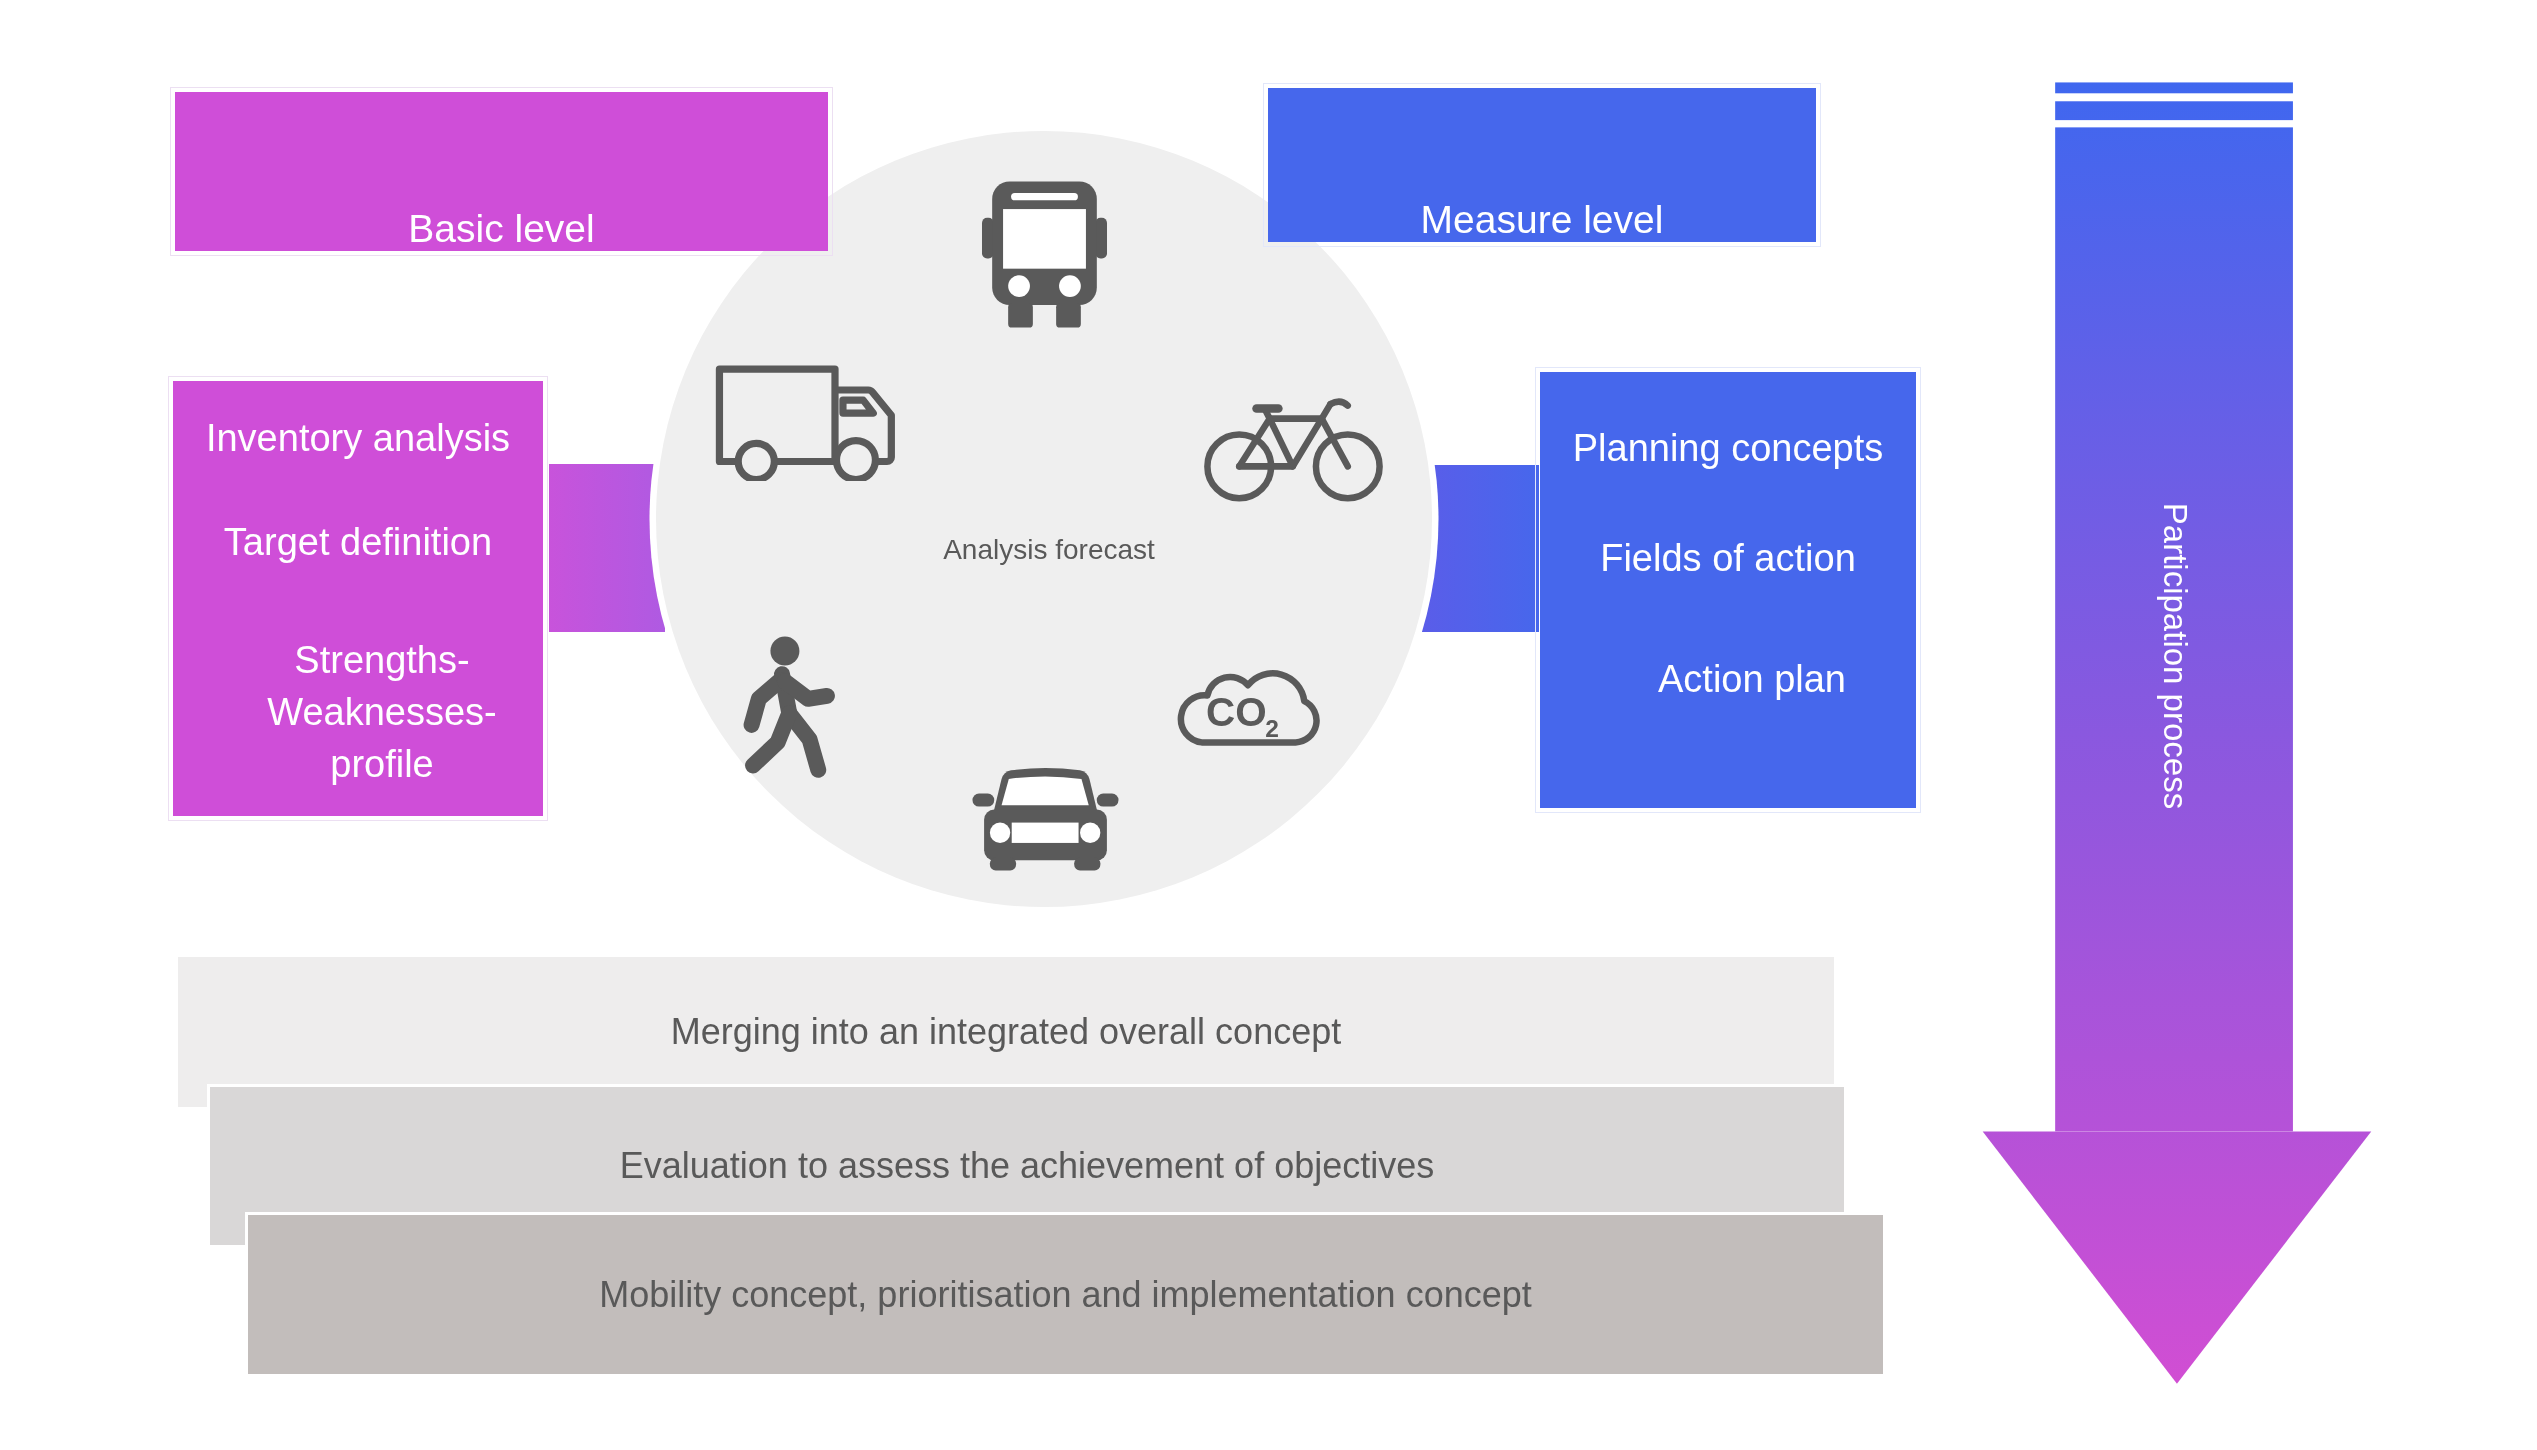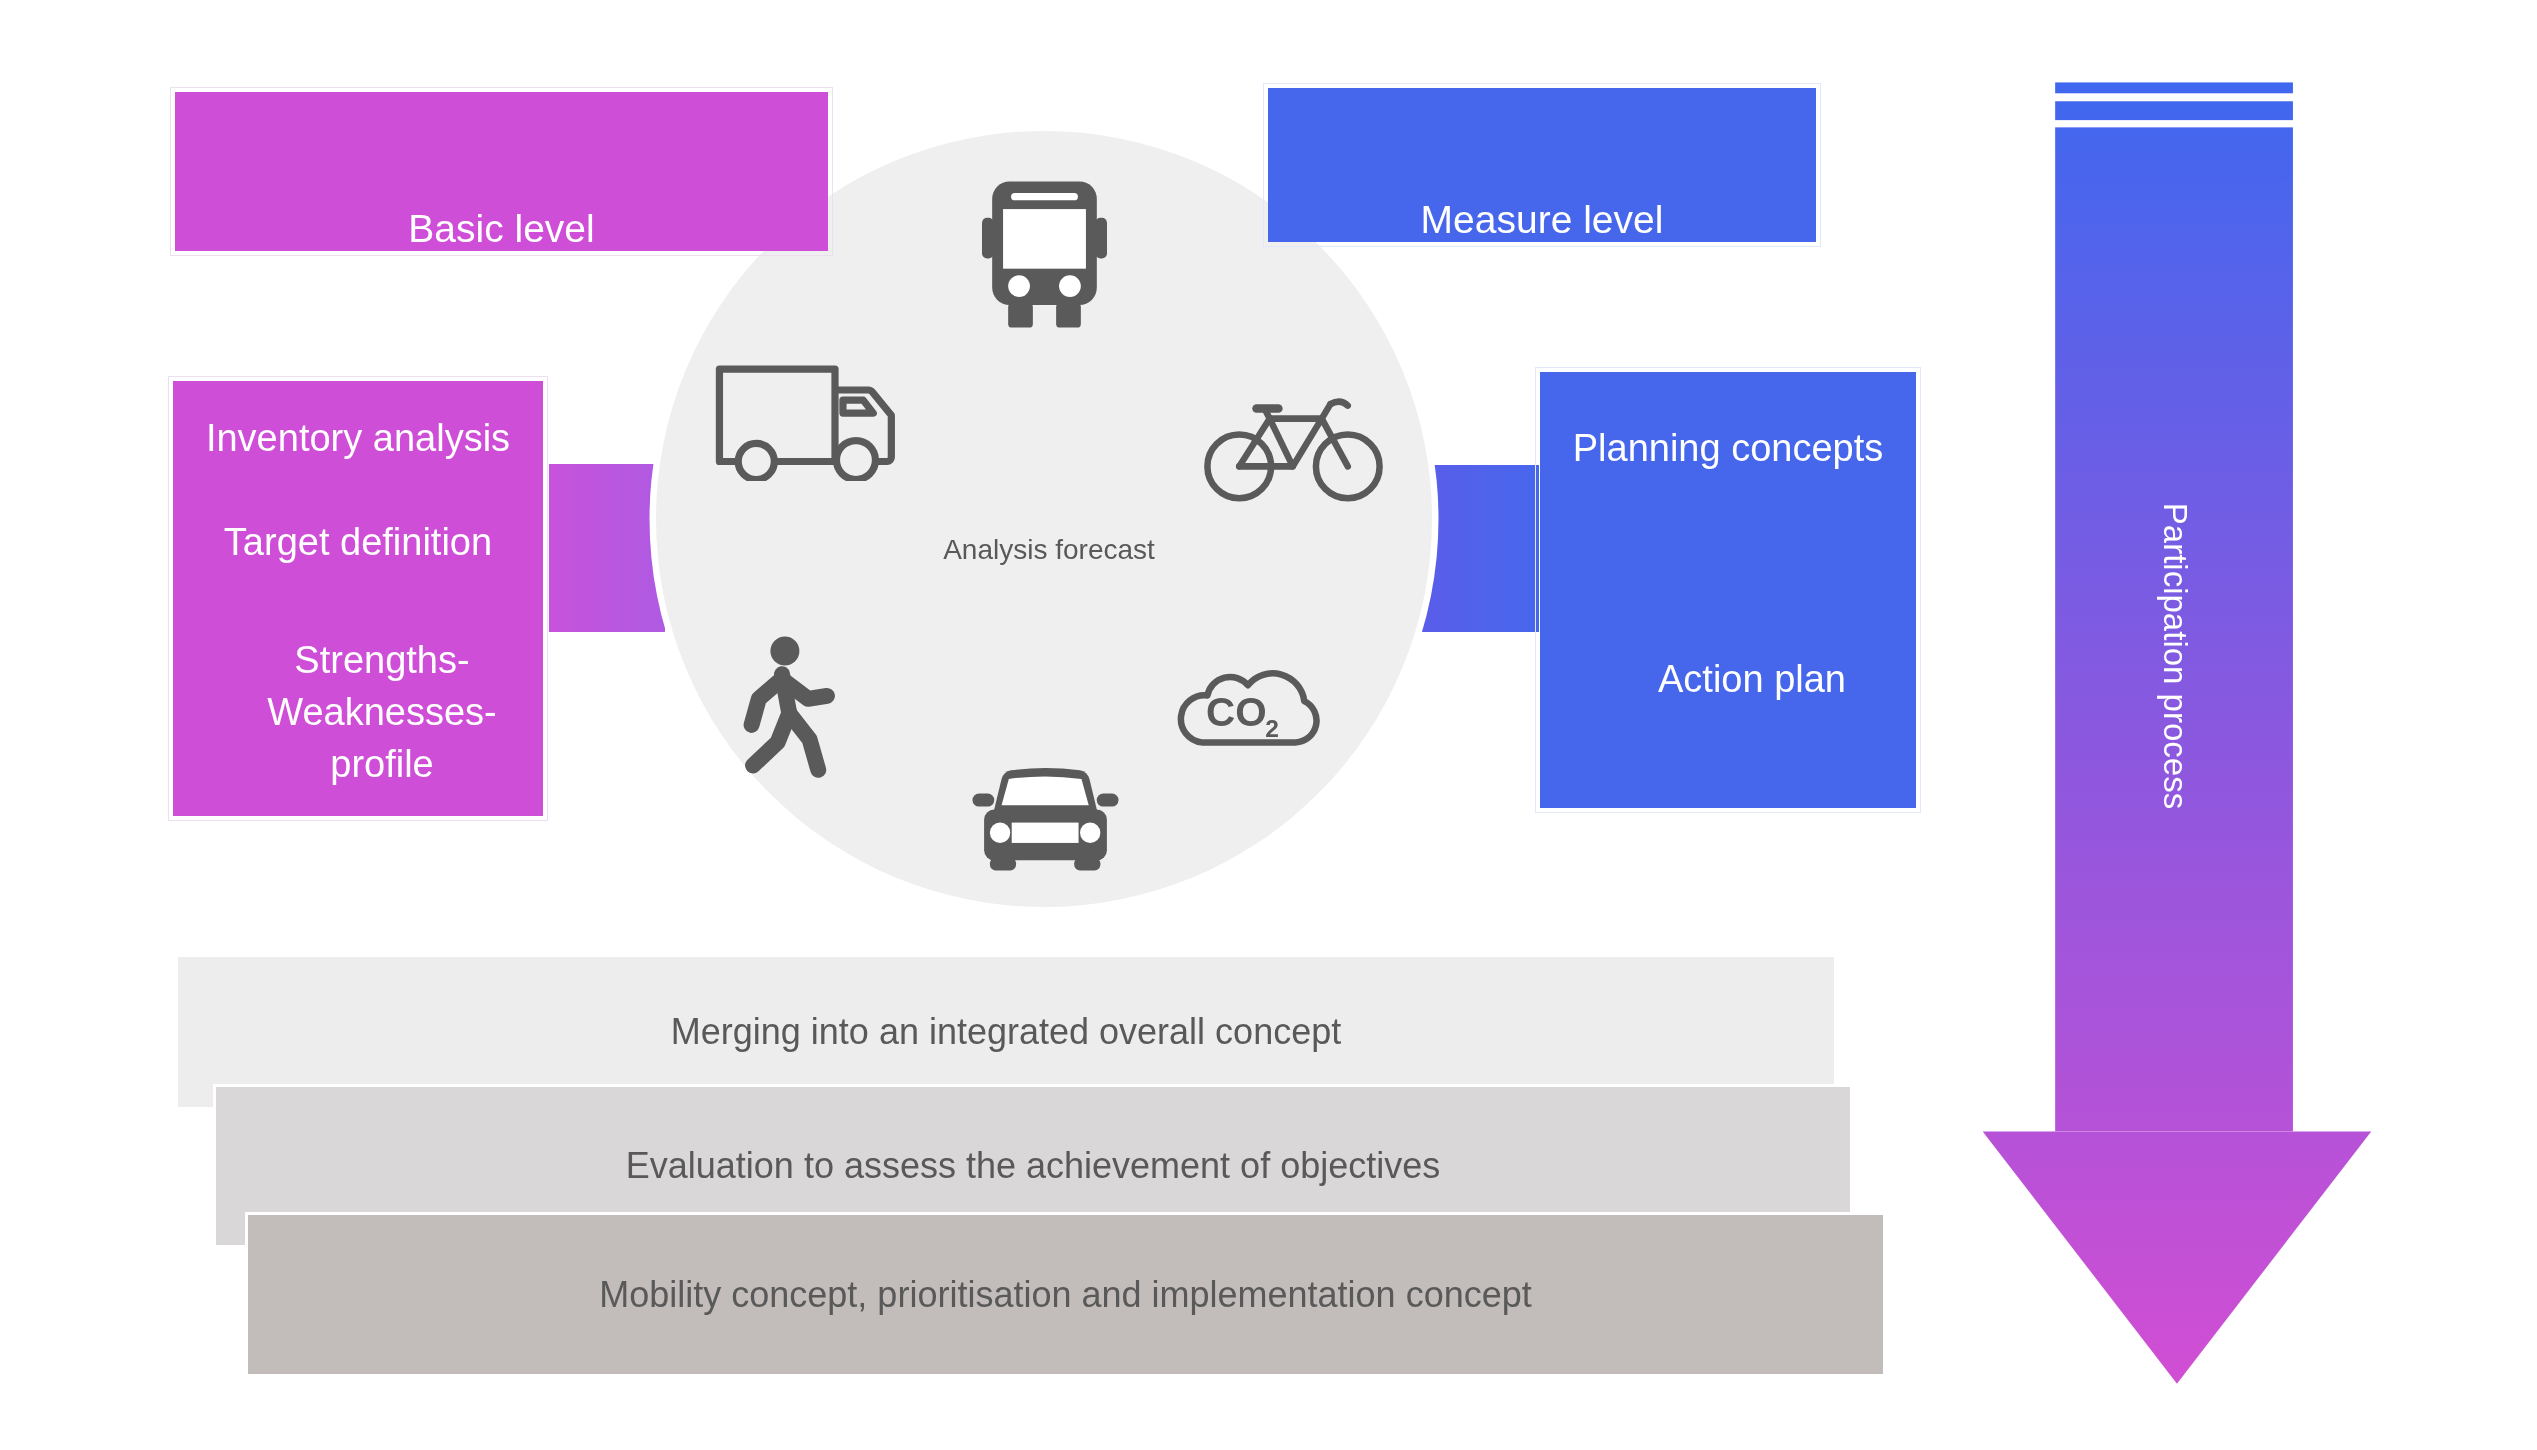--- a/index.html
+++ b/index.html
@@ -39,21 +39,21 @@
   }
   .icon { position: absolute; }
 
   
   .bar {
     position: absolute; display: flex; align-items: center; justify-content: center;
     color: var(--text-dark); font-size: 36px; text-align: center;
     border: 3.6px solid #ffffff; box-sizing: border-box;
   }
   .bar.b1 { left: 175px; top: 954px; width: 1662px; height: 156px; background: var(--bar1-fill); z-index: 4; }
-  .bar.b2 { left: 213px; top: 1084px; width: 1640px; height: 164px; background: var(--bar2-fill); z-index: 5; align-items: center; }
+  .bar.b2 { left: 207px; top: 1084px; width: 1640px; height: 164px; background: var(--bar2-fill); z-index: 5; align-items: center; }
   .bar.b3 { left: 245px; top: 1212px; width: 1641px; height: 165px; background: var(--bar3-fill); z-index: 6; }
 
   
   .arrow-svg { position: absolute; left: 1958px; top: 73px; width: 435px; height: 1323px; }
   .arrow-label {
     position: absolute; left: 2175px; top: 656px;
     transform: translate(-50%, -50%) rotate(90deg);
     color: var(--text-light); font-size: 33px; white-space: nowrap; z-index: 7;
   }
 
@@ -154,20 +154,21 @@
     <rect x="56" y="82" width="92" height="28" fill="#ffffff"></rect>
     <circle cx="40" cy="96" r="14" fill="#ffffff"></circle>
     <circle cx="164" cy="96" r="14" fill="#ffffff"></circle>
   </svg>
 
   <div class="circle-label">Analysis forecast</div>
 </div>
 
 <div class="box blue" style="left:1540px; top:372px; width:376px; height:436px;">
   <div class="panel-line" style="top:55px;">Planning concepts</div>
+  <div class="panel-line" style="top:165px;">Fields of action</div>
   <div class="panel-group" style="top:283px; line-height:49px;">
     <div>Action plan</div>
   </div>
 </div>
 
 <div class="bar b1">
   <span>Merging into an integrated overall concept</span>
 </div>
 <div class="bar b2">
   <span>Evaluation to assess the achievement of objectives</span>

